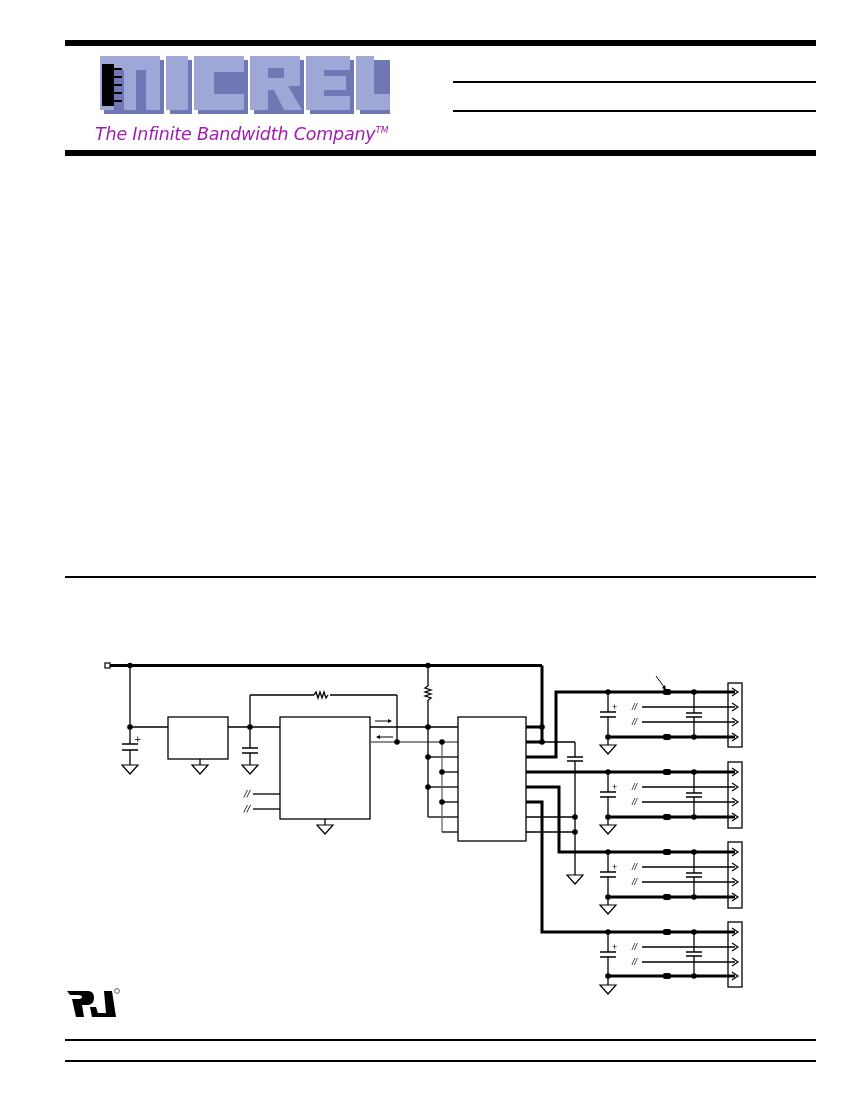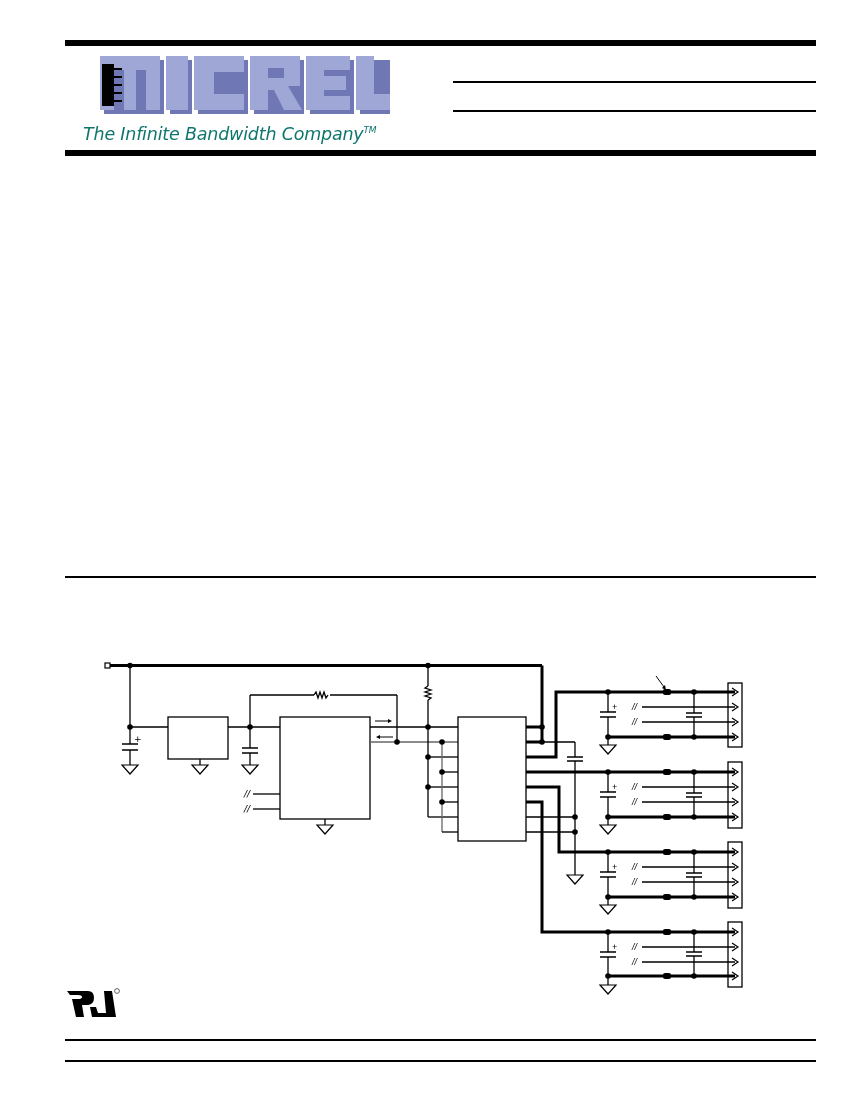--- a/index.html
+++ b/index.html
@@ -1,21 +1,21 @@
 <!DOCTYPE html>
 <html><head>
 <meta charset="utf-8">
 <style>
   html, body { margin: 0; padding: 0; background: #ffffff; }
   body { width: 850px; height: 1100px; position: relative; overflow: hidden; font-family: "Liberation Sans", sans-serif; }
   .abs { position: absolute; }
   .bar { background: #000; }
   .line { background: #000; }
   .logo-wrap { left: 98px; top: 56px; width: 295px; height: 95px; }
-  .tagline { left: 83px; top: 124px; font-family: "DejaVu Sans", sans-serif; font-style: italic; font-size: 17.5px; color: #0f766e; letter-spacing: -0.2px; white-space: nowrap; }
+  .tagline { left: 95px; top: 124px; font-family: "DejaVu Sans", sans-serif; font-style: italic; font-size: 17.5px; color: #a21caf; letter-spacing: -0.2px; white-space: nowrap; }
   .tagline sup { font-size: 9px; vertical-align: 7px; }
   .schem { left: 95px; top: 655px; width: 680px; height: 345px; }
   .ul-logo { left: 66px; top: 987px; width: 56px; height: 36px; }
 </style>
 </head>
 <body>
 
 <div class="abs bar" style="left:65px;top:40px;width:751px;height:6px;"></div>
 
 <div class="abs logo-wrap">

